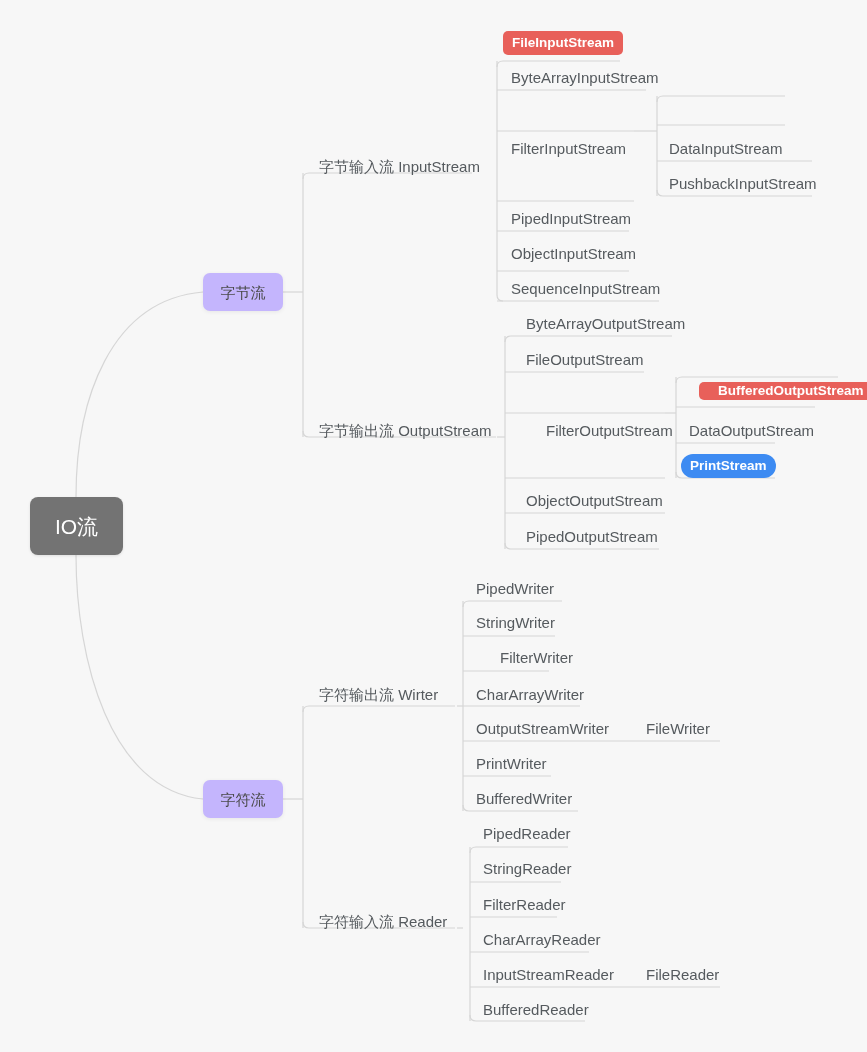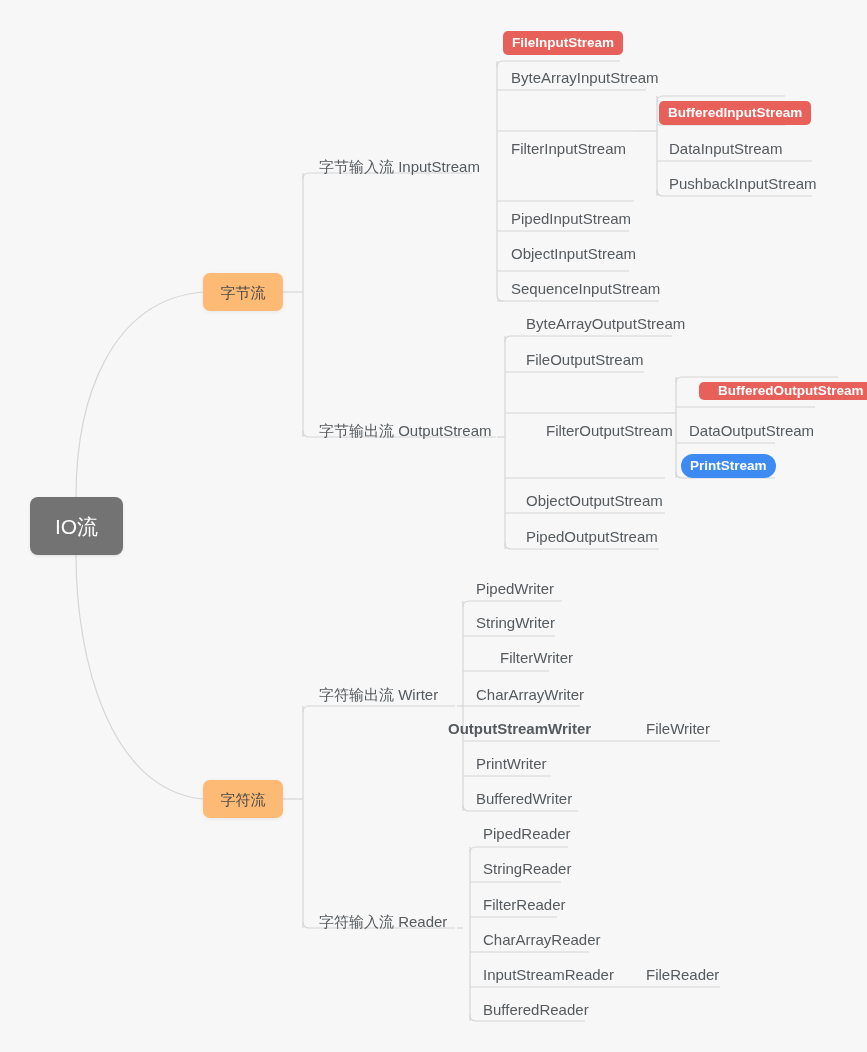--- a/index.html
+++ b/index.html
@@ -44,21 +44,21 @@
     font-size: 21px;
     padding: 0;
     display: flex;
     align-items: center;
     justify-content: center;
     box-shadow: 0 1px 3px rgba(0,0,0,0.10);
   }
 
   
   .node.card {
-    background: #fdba74;
+    background: #c4b5fd;
     color: #4a4a4a;
     border-radius: 7px;
     font-size: 15px;
     display: flex;
     align-items: center;
     justify-content: center;
     box-shadow: 0 1px 4px rgba(0,0,0,0.07);
   }
 
   
@@ -204,23 +204,20 @@
   </div>
 
   <div class="node plain" style="left:503px; top:243px; height:20px;">
     <span>ObjectInputStream</span>
   </div>
 
   <div class="node plain" style="left:503px; top:278px; height:20px;">
     <span>SequenceInputStream</span>
   </div>
 
-  <div class="node chip red" style="left:659px; top:101px; height:24px;">
-    <span>BufferedInputStream</span>
-  </div>
 
   <div class="node plain" style="left:661px; top:138px; height:20px;">
     <span>DataInputStream</span>
   </div>
 
   <div class="node plain" style="left:661px; top:173px; height:20px;">
     <span>PushbackInputStream</span>
   </div>
 
   <div class="node plain" style="left:518px; top:313px; height:20px;">
@@ -272,21 +269,21 @@
   </div>
 
   <div class="node plain" style="left:492px; top:647px; height:20px;">
     <span>FilterWriter</span>
   </div>
 
   <div class="node plain" style="left:468px; top:684px; height:20px;">
     <span>CharArrayWriter</span>
   </div>
 
-  <div class="node plain" style="left:440px; top:718px; height:20px;font-weight:bold;">
+  <div class="node plain" style="left:468px; top:718px; height:20px;">
     <span>OutputStreamWriter</span>
   </div>
 
   <div class="node plain" style="left:638px; top:718px; height:20px;">
     <span>FileWriter</span>
   </div>
 
   <div class="node plain" style="left:468px; top:753px; height:20px;">
     <span>PrintWriter</span>
   </div>

